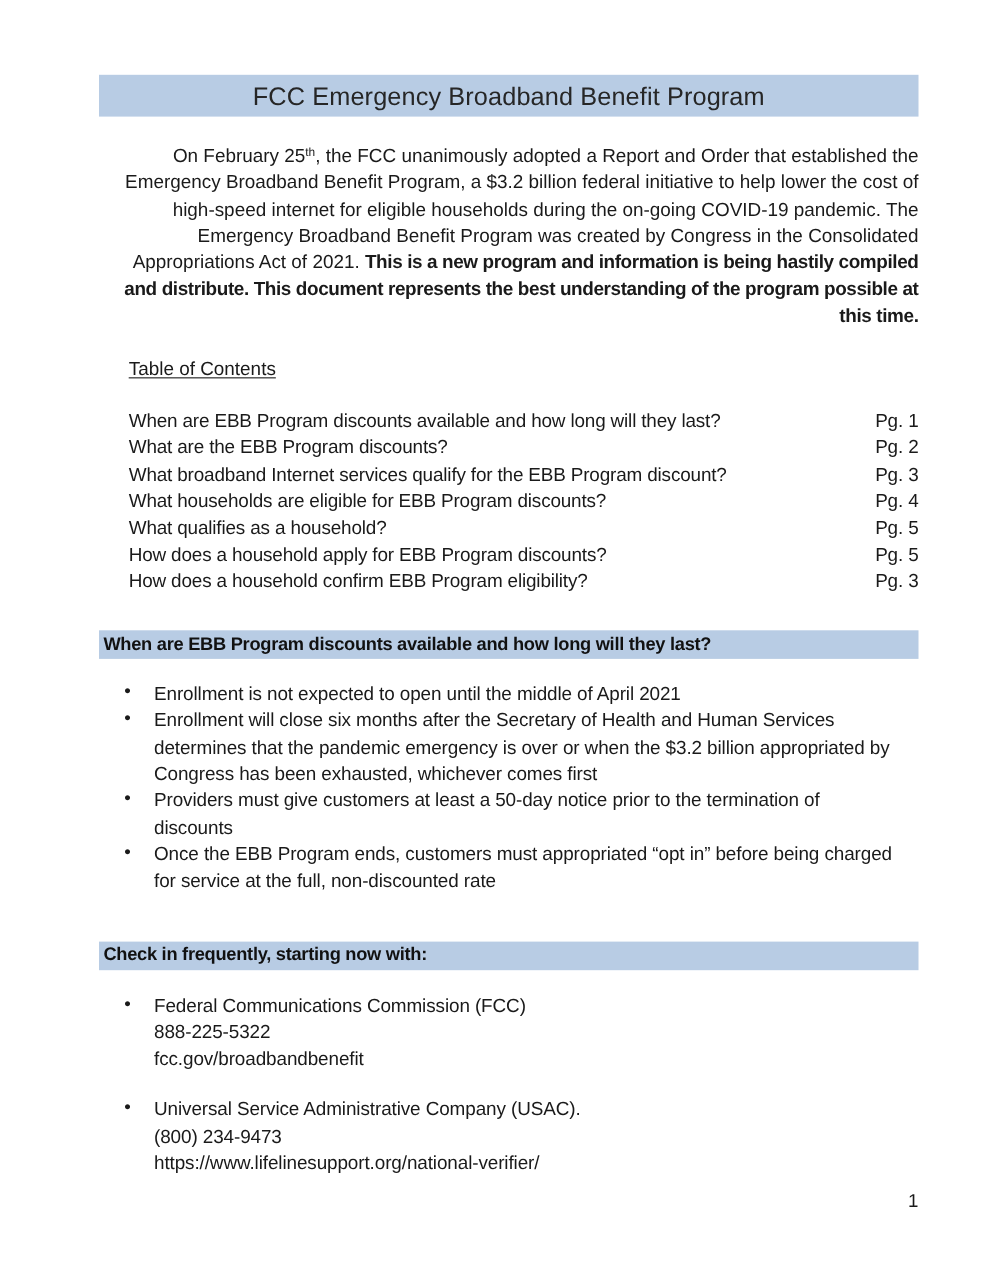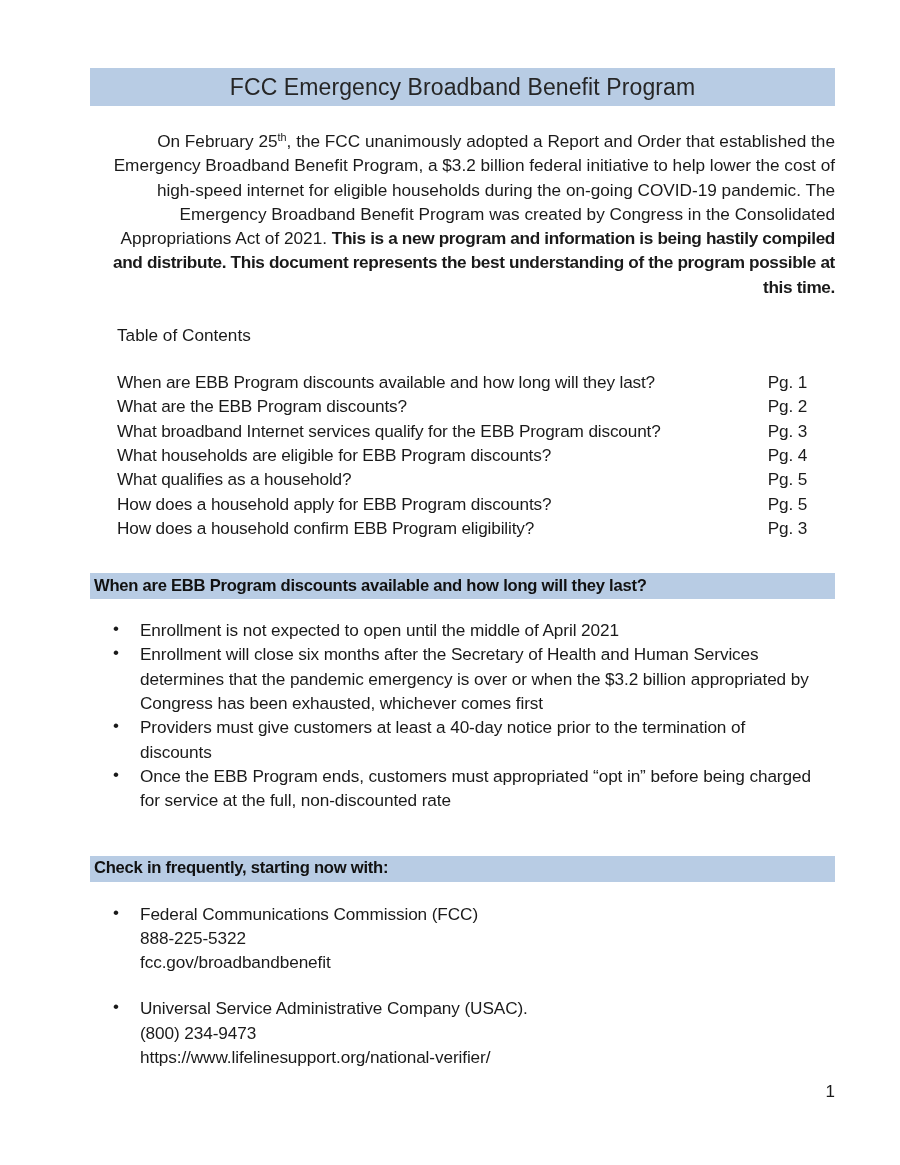--- a/index.html
+++ b/index.html
@@ -66,39 +66,40 @@
   }
 
   
   .toc-wrap {
     margin-top: 24px;
     padding-left: 27px;
   }
   .toc-heading {
     font-size: 17.2px;
     line-height: 24px;
+    text-decoration: underline;
     text-underline-offset: 2px;
     display: inline-block;
     text-align: center;
   }
   .toc-list {
     margin-top: 23px;
   }
   .toc-row {
     display: flex;
     font-size: 17.2px;
     line-height: 24.3px;
     letter-spacing: -0.15px;
   }
   .toc-row .toc-label { flex: 0 0 auto; }
   .toc-row .toc-spacer { flex: 1 1 auto; }
   .toc-row .toc-page {
     flex: 0 0 auto;
     width: 95px;
-    text-align: center;
+    text-align: right;
   }
 
   
   .section-bar {
     background: #b8cce4;
     height: 26px;
     display: flex;
     align-items: center;
     padding-left: 4px;
     box-sizing: border-box;
@@ -219,21 +220,21 @@
       </div>
     </div>
 
     <div class="section-bar sec1-bar">
       <span class="section-text">When are EBB Program discounts available and how long will they last?</span>
     </div>
 
     <ul class="bullets first">
       <li>Enrollment is not expected to open until the middle of April 2021</li>
       <li>Enrollment will close six months after the Secretary of Health and Human Services determines that the pandemic emergency is over or when the $3.2 billion appropriated by Congress has been exhausted, whichever comes first</li>
-      <li>Providers must give customers at least a 40-day notice prior to the termination of discounts</li>
+      <li>Providers must give customers at least a 50-day notice prior to the termination of discounts</li>
       <li>Once the EBB Program ends, customers must appropriated “opt in” before being charged for service at the full, non-discounted rate</li>
     </ul>
 
     <div class="section-bar sec2-bar">
       <span class="section-text">Check in frequently, starting now with:</span>
     </div>
 
     <ul class="bullets contacts">
       <li>
         <span class="contact-line">Federal Communications Commission (FCC)</span>

